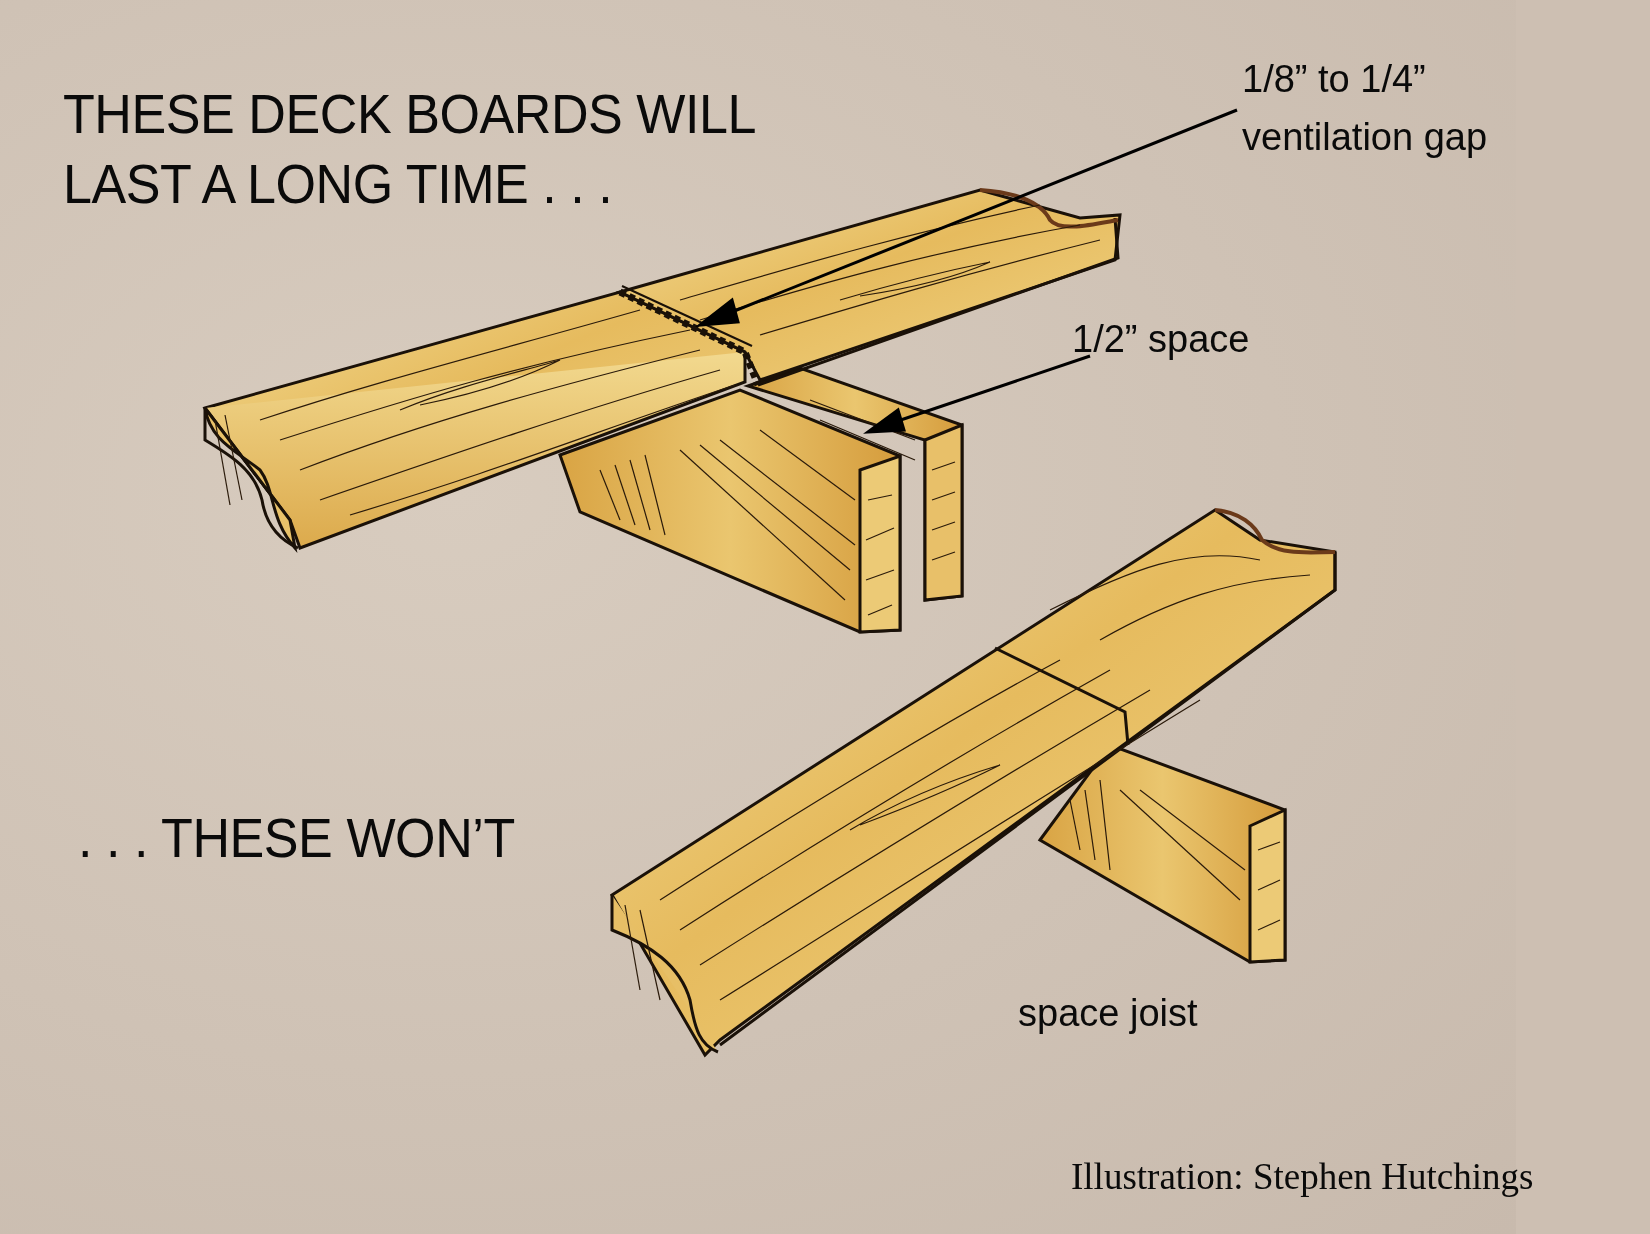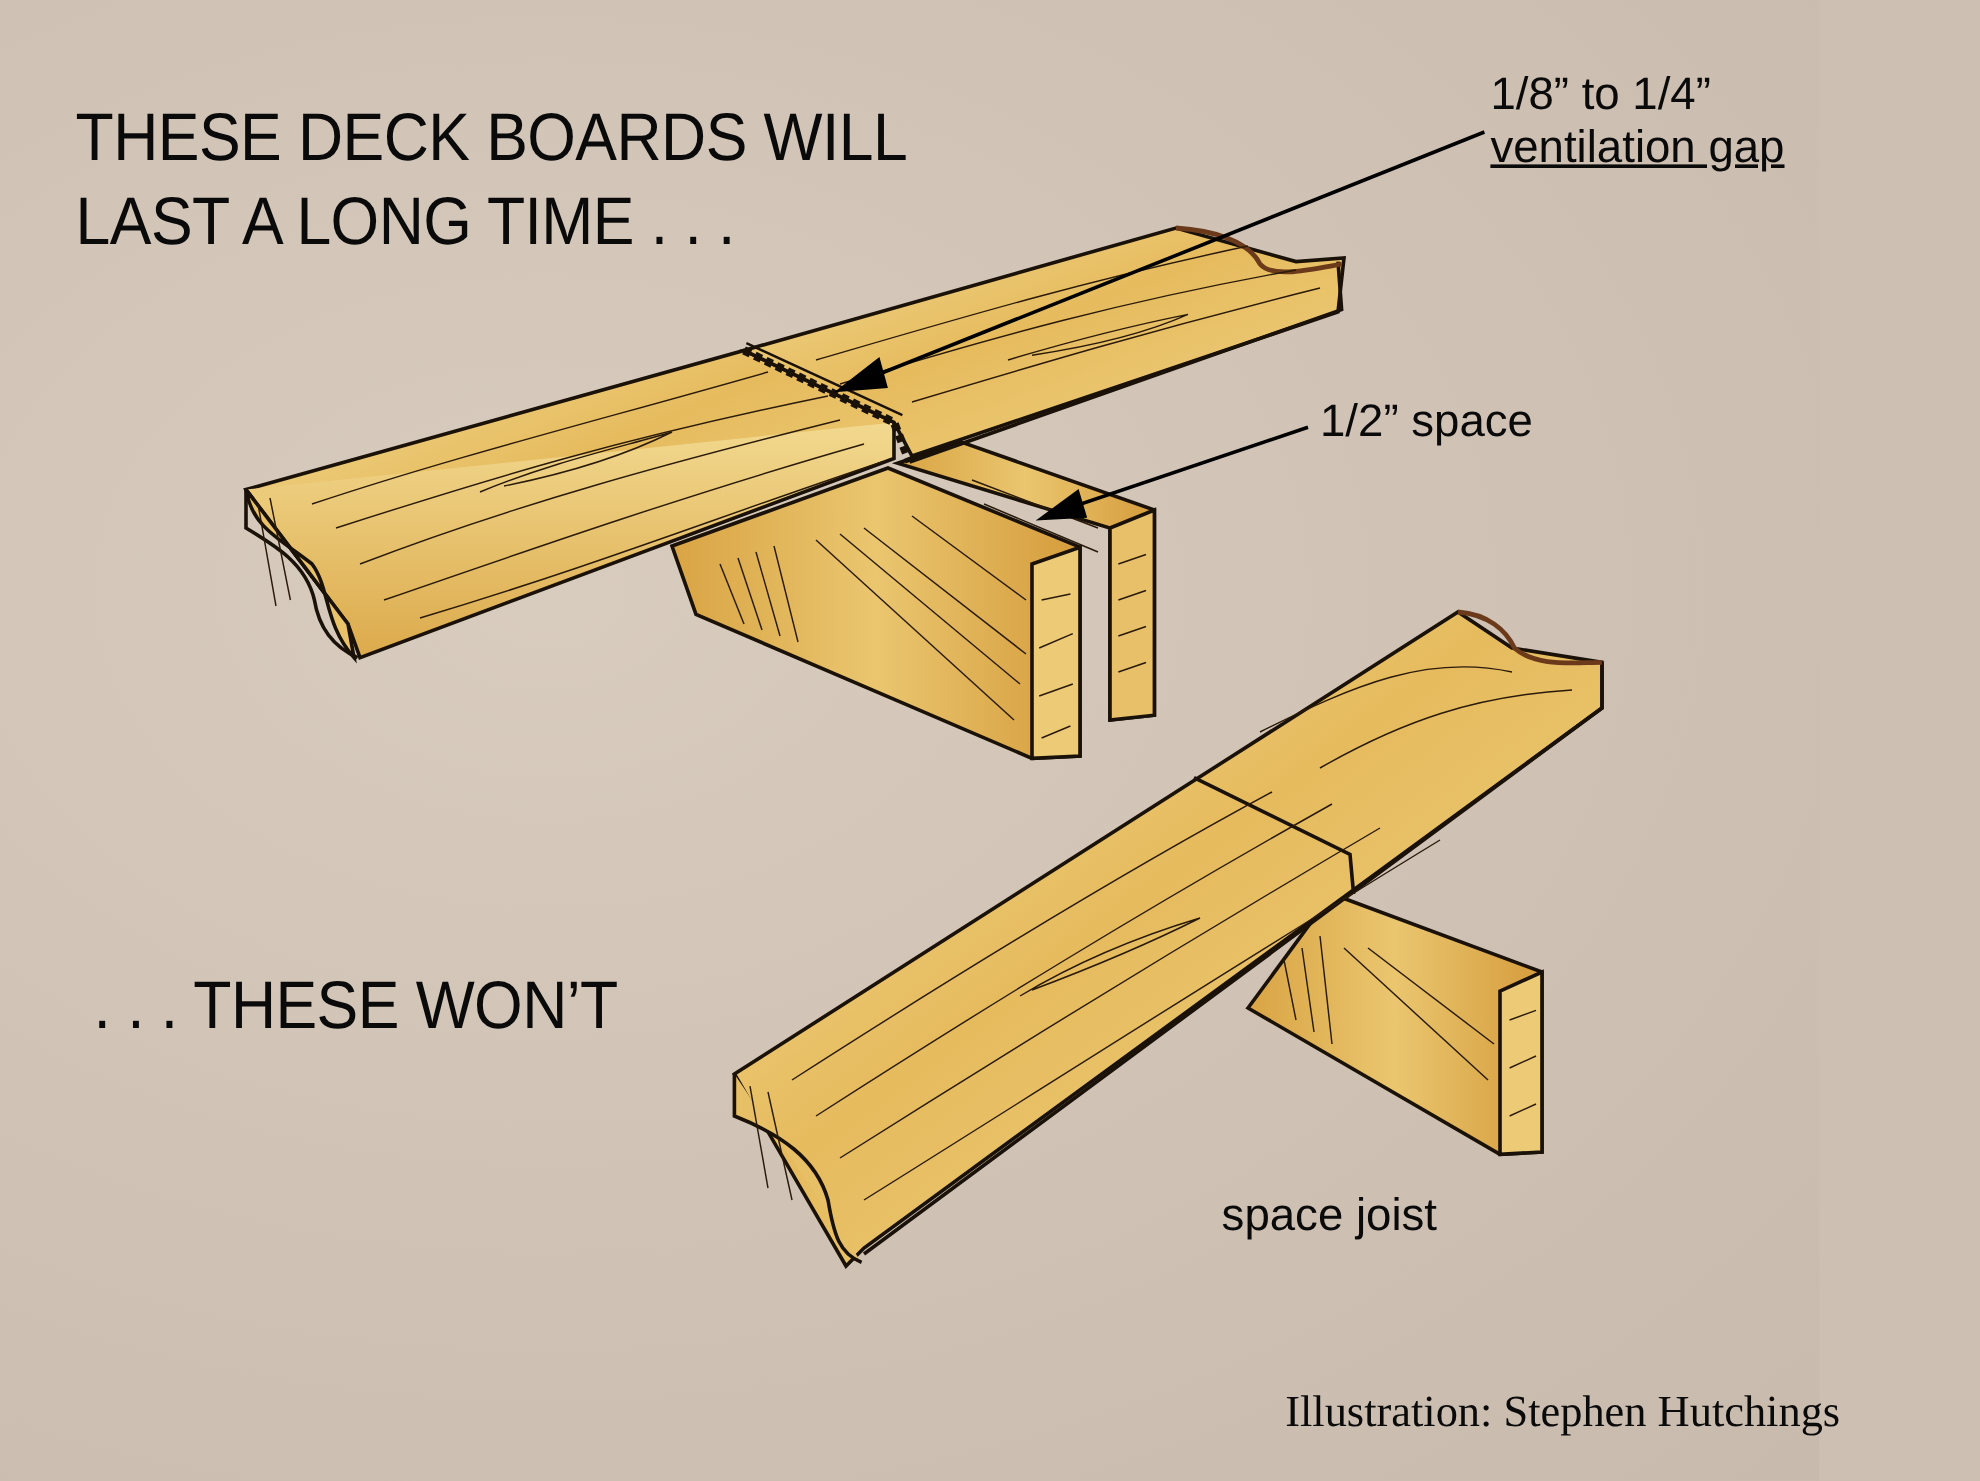--- a/index.html
+++ b/index.html
@@ -159,19 +159,19 @@
       <line x1="1090" y1="356" x2="880" y2="427"></line>
       <polygon points="868,432 898,410 904,430"></polygon>
     </g>
   </svg>
 
   <div class="txt headline" style="left:63px; top:86px;">THESE DECK BOARDS WILL</div>
   <div class="txt headline" style="left:63px; top:156px;">LAST A LONG TIME . . .</div>
   <div class="txt headline" style="left:78px; top:810px;">. . . THESE WON’T</div>
 
   <div class="txt label" style="left:1242px; top:60px;">1/8” to 1/4”</div>
-  <div class="txt label" style="left:1242px; top:104px;text-decoration:underline;">ventilation gap</div>
-  <div class="txt label" style="left:1100px; top:320px;margin-top:12px;">1/2” space</div>
+  <div class="txt label" style="left:1242px; top:118px;">ventilation gap</div>
+  <div class="txt label" style="left:1072px; top:320px;">1/2” space</div>
 
   <div class="txt label" style="left:1018px; top:994px;">space joist</div>
 
   <div class="txt credit" style="left:1071px; top:1158px;">Illustration: Stephen Hutchings</div>
 </div>
 
 </body></html>

